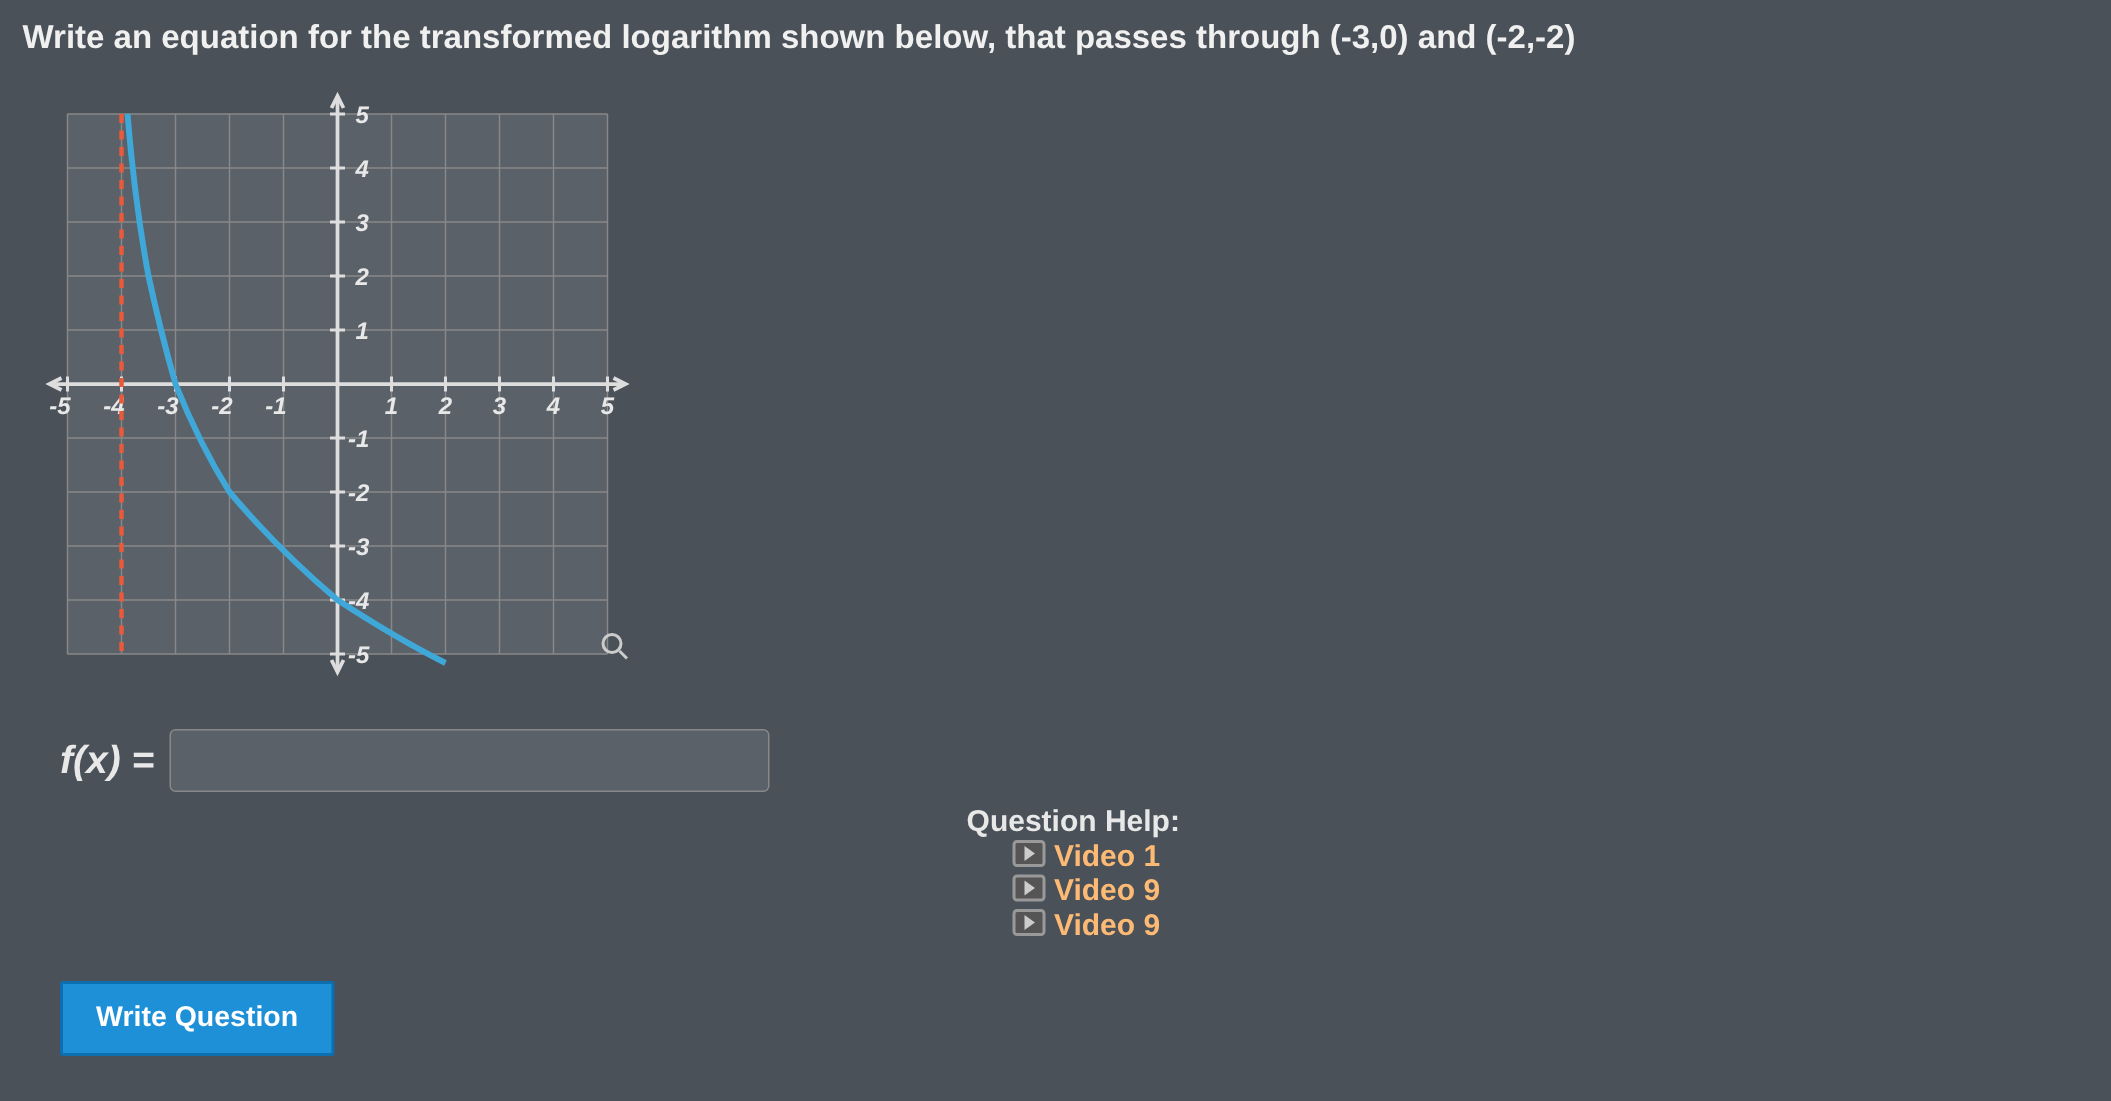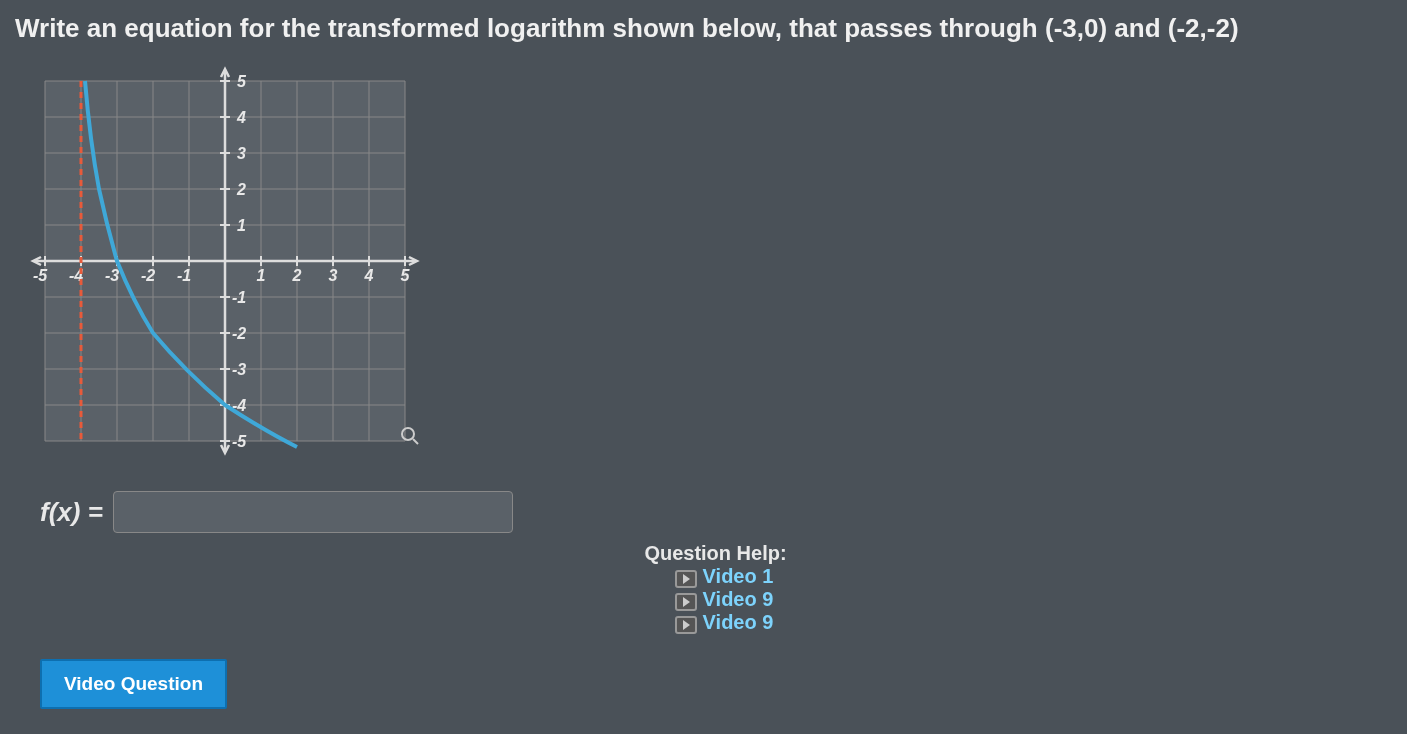--- a/index.html
+++ b/index.html
@@ -9,21 +9,21 @@
     }
     body {
       background-color: #4a5158;
       color: #e8e8e8;
       font-family: Arial, Helvetica, sans-serif;
       padding: 10px 15px;
       width: 1407px;
       height: 734px;
     }
     .question-text {
-      font-size: 26px;
+      font-size: 22px;
       font-weight: bold;
       color: #f0f0f0;
       margin-bottom: 15px;
       line-height: 1.4;
     }
     .graph-container {
       position: relative;
       width: 400px;
       height: 400px;
       margin-bottom: 30px;
@@ -63,25 +63,25 @@
       margin-left: 39px;
       font-size: 20px;
       font-weight: bold;
       flex-direction: column;
     }
     .help-label {
       color: #e8e8e8;
       margin-right: 15px;
     }
     .video-link {
-      color: #7dd3fc;
+      color: #fdba74;
       text-decoration: none;
       margin-right: 20px;
       display: inline-flex;
-      align-items: flex-end;
+      align-items: flex-start;
       cursor: pointer;
       padding-left: 22px;
     }
     .video-icon {
       display: inline-flex;
       width: 22px;
       height: 18px;
       border: 2px solid #999;
       border-radius: 3px;
       margin-right: 6px;
@@ -239,16 +239,16 @@
   <a class="video-link">
     <span class="video-icon"></span>
     <span>Video 9</span>
   </a>
   <a class="video-link">
     <span class="video-icon"></span>
     <span>Video 9</span>
   </a>
 </div>
 
-<button class="submit-btn">Video Question</button>
+<button class="submit-btn">Write Question</button>
 
 
 
 
 </body></html>

